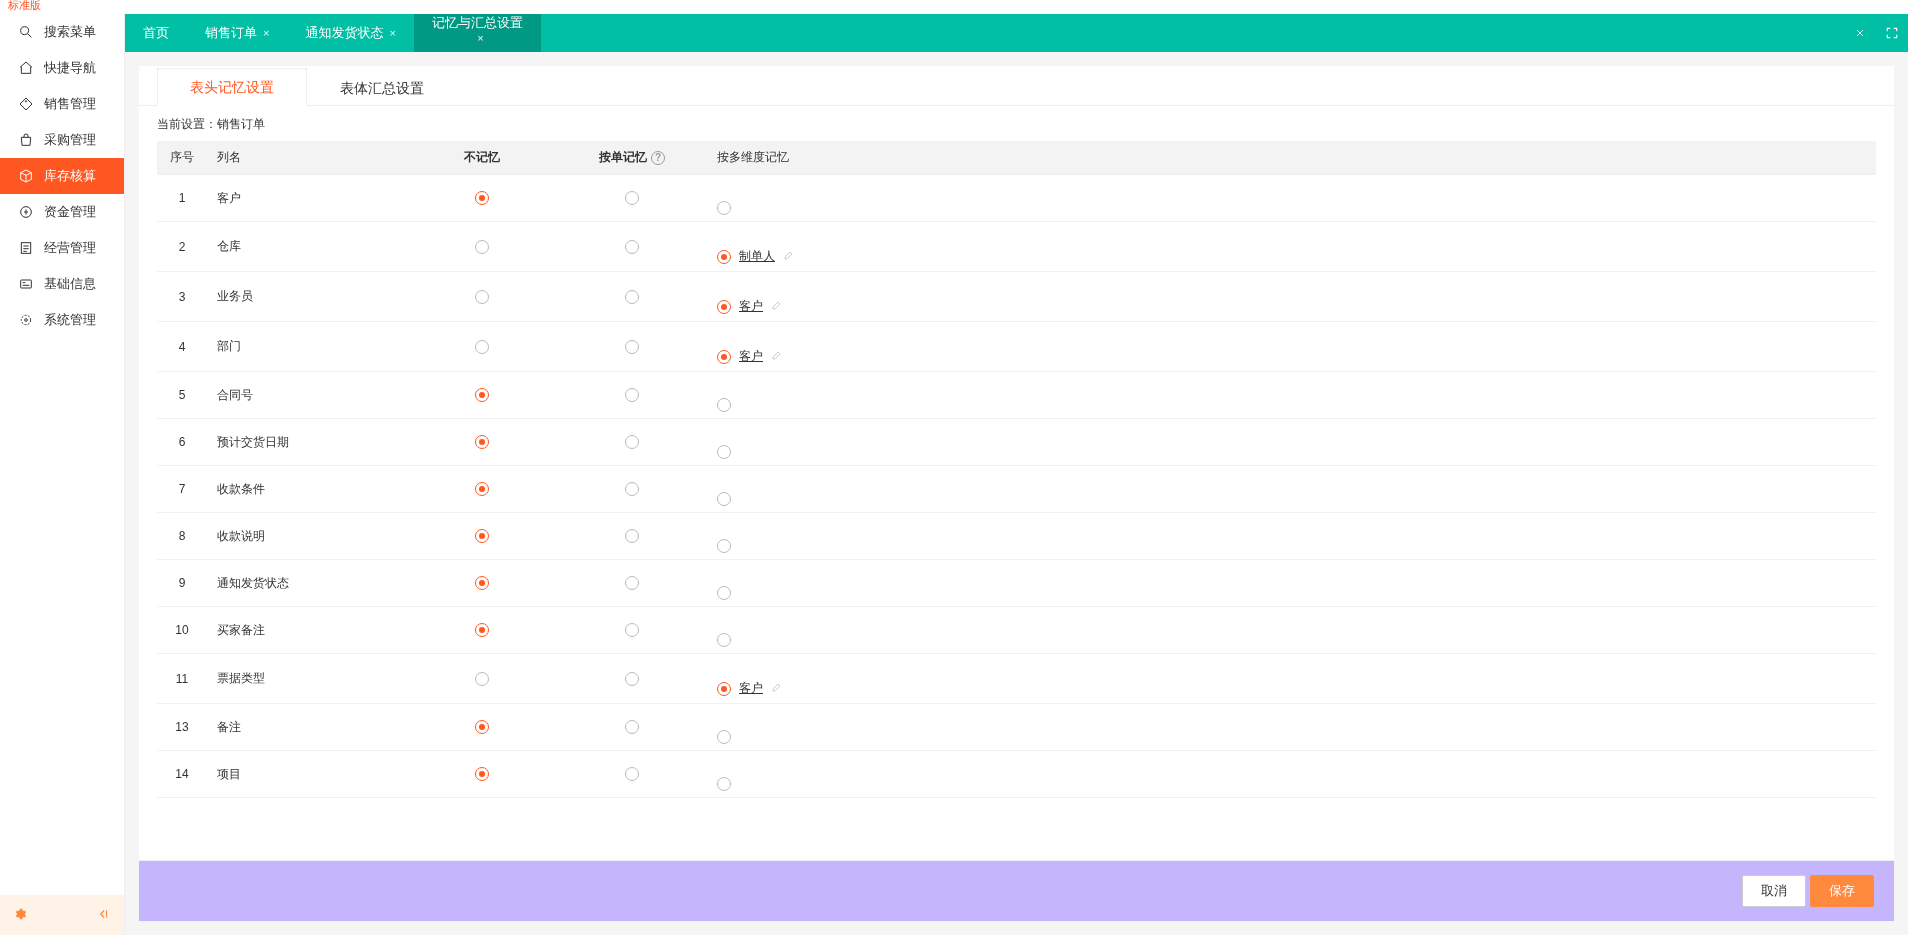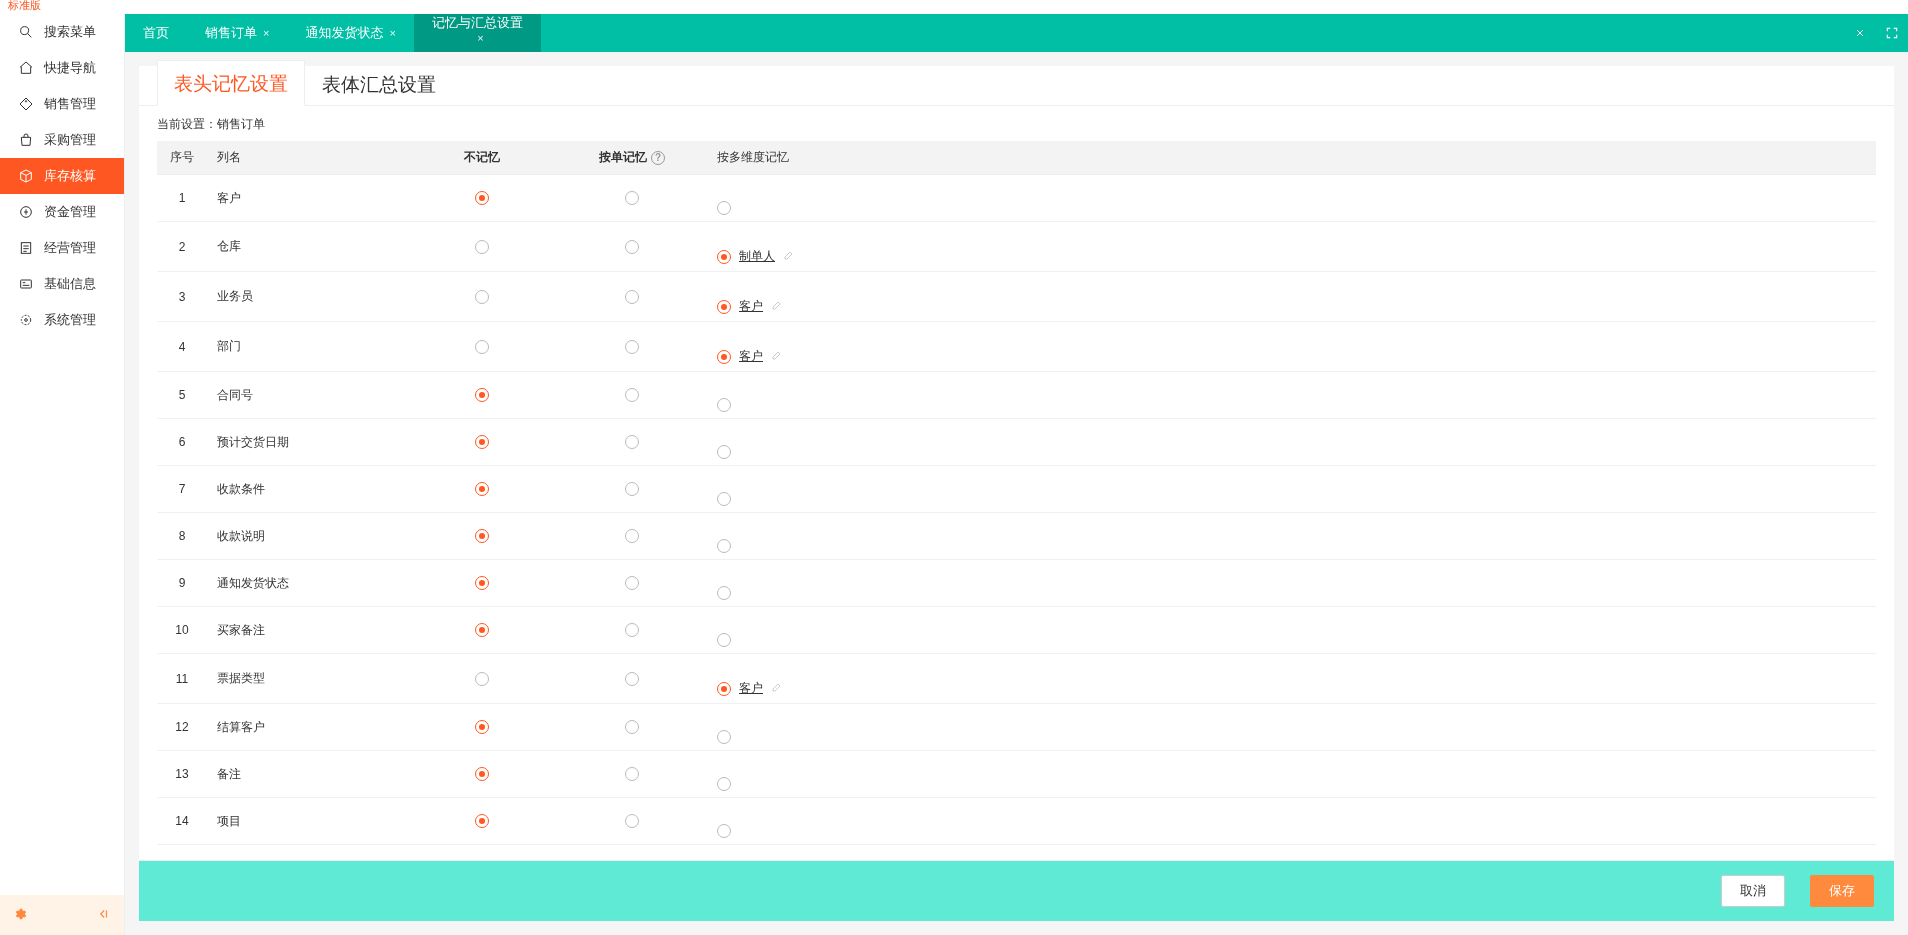--- a/index.html
+++ b/index.html
@@ -29,21 +29,21 @@
 .tab { display: flex; align-items: center; padding: 0 18px; color: #fff; cursor: pointer; font-size: 13px; }
 .tab.active { background: #009984; flex-direction: column; }
 .tab .close-x { margin-left: 6px; font-size: 11px; opacity: .9; }
 .tabs-right { margin-left: auto; display: flex; align-items: center; }
 .tabs-right .tab-action { width: 32px; display: flex; align-items: center; justify-content: center; color: #fff; cursor: pointer; }
 
 .page-body { flex: 1; background: #f5f5f5; padding: 14px; overflow: hidden; }
 .card { background: #fff; height: 100%; display: flex; flex-direction: column; }
 
 .sub-tabs { display: flex; padding: 0 18px; border-bottom: 1px solid #eee; height: 40px; align-items: flex-end; }
-.sub-tab { padding: 10px 16px 8px; cursor: pointer; color: #333; font-size: 19px; border: 1px solid transparent; border-bottom: none; margin-bottom: -1px; font-family: Liberation Mono, monospace; }
+.sub-tab { padding: 10px 32px 8px; cursor: pointer; color: #333; font-size: 14px; border: 1px solid transparent; border-bottom: none; margin-bottom: -1px; font-family: Liberation Mono, monospace; }
 .sub-tab.active { color: #ff5722; border-color: #eee; background: #fff; border-bottom: 1px solid #fff; }
 
 .current-setting { padding: 10px 18px 8px; font-size: 12px; color: #333; }
 
 .table-wrap { flex: 1; overflow: auto; padding: 0 18px; }
 table { border-collapse: collapse; width: 100%; }
 thead th { background: #f3f3f3; text-align: left; font-weight: normal; padding: 8px 10px; color: #333; font-size: 12px; border-bottom: 1px solid #eee; }
 tbody td { padding: 6px 10px; border-bottom: 1px solid #f1f1f1; font-size: 12px; }
 th.col-seq, td.col-seq { width: 50px; text-align: center; }
 th.col-name, td.col-name { width: 200px; }
@@ -52,21 +52,21 @@
 td.col-multi .multi-cell { display: flex; align-items: center; gap: 8px; margin-top: 20px; }
 td.col-multi .dim-text { text-decoration: underline; color: #333; }
 td.col-multi .edit-icon svg { width: 12px; height: 12px; stroke: #999; fill: none; }
 
 .help-icon { display: inline-flex; width: 14px; height: 14px; border: 1px solid #999; border-radius: 50%; align-items: center; justify-content: center; font-size: 10px; color: #999; margin-left: 4px; }
 
 .radio { width: 14px; height: 14px; border: 1px solid #bbb; border-radius: 50%; display: inline-block; position: relative; cursor: pointer; vertical-align: middle; }
 .radio.checked { border-color: #ff5722; }
 .radio.checked::after { content: ""; position: absolute; left: 3px; top: 3px; width: 6px; height: 6px; border-radius: 50%; background: #ff5722; }
 
-.footer-bar { padding: 14px 20px; display: flex; justify-content: flex-end; gap: 25px; border-top: 1px solid #eee; background: #5eead4; }
+.footer-bar { padding: 14px 20px; display: flex; justify-content: flex-end; gap: 4px; border-top: 1px solid #eee; background: #c4b5fd; }
 .btn { min-width: 64px; height: 32px; padding: 0 18px; border-radius: 2px; cursor: pointer; font-size: 13px; border: 1px solid #ccc; background: #fff; color: #333; }
 .btn.primary { background: #ff8a3d; color: #fff; border-color: #ff8a3d; }
 </style>
 </head>
 <body>
 
 <div class="app">
   <div class="top-bar">
     <span class="top-edition">标准版</span>
   </div>
@@ -359,31 +359,20 @@
                       <div class="multi-cell">
                         <span class="radio checked"></span>
                         <span class="dim-text">客户</span>
                         <span class="edit-icon"><svg viewBox="0 0 24 24">
                             <path d="M4 20h4l10-10-4-4L4 16v4z"></path>
                           </svg></span>
                       </div>
                     </td>
                   </tr>
                   <tr>
-                    <td class="col-seq">12</td>
-                    <td class="col-name">结算客户</td>
-                    <td class="col-radio"><span class="radio checked"></span></td>
-                    <td class="col-radio"><span class="radio"></span></td>
-                    <td class="col-multi">
-                      <div class="multi-cell">
-                        <span class="radio"></span>
-                      </div>
-                    </td>
-                  </tr>
-                  <tr>
                     <td class="col-seq">13</td>
                     <td class="col-name">备注</td>
                     <td class="col-radio"><span class="radio checked"></span></td>
                     <td class="col-radio"><span class="radio"></span></td>
                     <td class="col-multi">
                       <div class="multi-cell">
                         <span class="radio"></span>
                       </div>
                     </td>
                   </tr>

